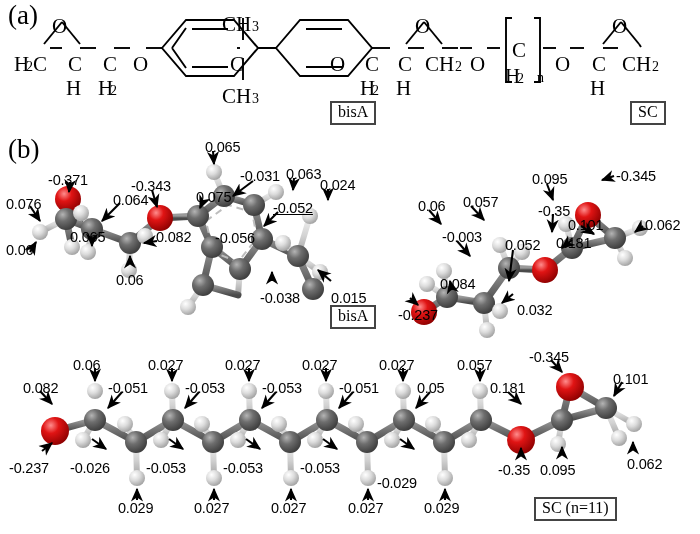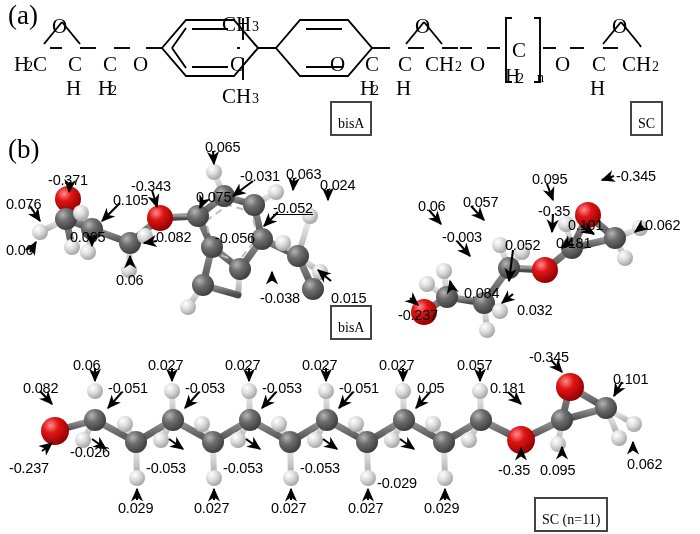--- a/index.html
+++ b/index.html
@@ -1,22 +1,22 @@
 <!DOCTYPE html>
 <html><head>
 <meta charset="utf-8">
 <style>
   html,body{margin:0;padding:0;background:#fff;}
   body{width:700px;height:534px;position:relative;overflow:hidden;
        font-family:"Liberation Serif", serif; color:#000;}
   .fig{position:absolute;left:0;top:0;width:700px;height:534px;}
   .panel-label{position:absolute;font-size:27px;font-family:"Liberation Serif",serif;}
   .boxlabel{position:absolute;border:2px solid #444;background:#fff;
-            font-size:14px;font-family:"Liberation Serif",serif;
-            padding:14px 6px 2px 6px;line-height:1.05;white-space:nowrap;}
+            font-size:16px;font-family:"Liberation Serif",serif;
+            padding:1px 6px 2px 6px;line-height:1.05;white-space:nowrap;}
   .chg{position:absolute;font-size:14.5px;font-family:"Liberation Sans",sans-serif;
        white-space:nowrap;letter-spacing:-0.2px;}
   svg{position:absolute;left:0;top:0;overflow:visible;}
   .skel{font-family:"Liberation Serif",serif;font-size:21px;}
 </style>
 </head>
 <body>
 
 <div class="fig">
 
@@ -408,41 +408,41 @@
 
   <div class="boxlabel" style="left:330px;top:101px">bisA</div>
   <div class="boxlabel" style="left:630px;top:101px">SC</div>
   <div class="boxlabel" style="left:330px;top:305px">bisA</div>
   <div class="boxlabel" style="left:534px;top:497px">SC (n=11)</div>
 
   <div id="chg-bisa">
       <div class="chg" style="left: 48px; top: 172px;">-0.371</div>
       <div class="chg" style="left: 6px; top: 196px;">0.076</div>
       <div class="chg" style="left: 6px; top: 242px;">0.06</div>
-      <div class="chg" style="left: 113px; top: 192px;">0.105</div>
+      <div class="chg" style="left: 113px; top: 192px;">0.064</div>
       <div class="chg" style="left: 70px; top: 229px;">0.065</div>
       <div class="chg" style="left: 131px; top: 178px;">-0.343</div>
       <div class="chg" style="left: 156px; top: 229px;">0.082</div>
       <div class="chg" style="left: 116px; top: 272px;">0.06</div>
       <div class="chg" style="left: 196px; top: 189px;">0.075</div>
       <div class="chg" style="left: 205px; top: 139px;">0.065</div>
       <div class="chg" style="left: 240px; top: 168px;">-0.031</div>
       <div class="chg" style="left: 286px; top: 166px;">0.063</div>
       <div class="chg" style="left: 215px; top: 230px;">-0.056</div>
       <div class="chg" style="left: 273px; top: 200px; text-decoration: underline;">-0.052</div>
       <div class="chg" style="left: 320px; top: 177px; text-align: center;">0.024</div>
       <div class="chg" style="left: 260px; top: 290px;">-0.038</div>
       <div class="chg" style="left: 331px; top: 290px;">0.015</div>
     </div>
   <div id="chg-n3">
       <div class="chg" style="left: 418px; top: 198px;">0.06</div>
       <div class="chg" style="left: 463px; top: 194px;">0.057</div>
       <div class="chg" style="left: 442px; top: 229px; text-align: right;">-0.003</div>
       <div class="chg" style="left: 505px; top: 237px;">0.052</div>
-      <div class="chg" style="left: 464px; top: 276px; margin-top: 9px;">0.084</div>
+      <div class="chg" style="left: 440px; top: 276px;">0.084</div>
       <div class="chg" style="left: 398px; top: 307px;">-0.237</div>
       <div class="chg" style="left: 517px; top: 290px; margin-top: 12px;">0.032</div>
       <div class="chg" style="left: 532px; top: 171px;">0.095</div>
       <div class="chg" style="left: 538px; top: 203px;">-0.35</div>
       <div class="chg" style="left: 616px; top: 168px;">-0.345</div>
       <div class="chg" style="left: 568px; top: 217px;">0.101</div>
       <div class="chg" style="left: 556px; top: 235px;">0.181</div>
       <div class="chg" style="left: 645px; top: 217px;">0.062</div>
     </div>
   <div id="chg-n11">
@@ -456,21 +456,21 @@
       <div class="chg" style="left: 108px; top: 380px;">-0.051</div>
       <div class="chg" style="left: 185px; top: 380px;">-0.053</div>
       <div class="chg" style="left: 262px; top: 380px;">-0.053</div>
       <div class="chg" style="left: 339px; top: 380px;">-0.051</div>
       <div class="chg" style="left: 417px; top: 380px; text-align: right;">0.05</div>
       <div class="chg" style="left: 490px; top: 380px;">0.181</div>
       <div class="chg" style="left: 529px; top: 349px;">-0.345</div>
       <div class="chg" style="left: 613px; top: 371px;">0.101</div>
       <div class="chg" style="left: 627px; top: 456px;">0.062</div>
       <div class="chg" style="left: 9px; top: 460px;">-0.237</div>
-      <div class="chg" style="left: 70px; top: 444px;">-0.026</div>
+      <div class="chg" style="left: 70px; top: 460px;">-0.026</div>
       <div class="chg" style="left: 146px; top: 460px;">-0.053</div>
       <div class="chg" style="left: 223px; top: 460px;">-0.053</div>
       <div class="chg" style="left: 300px; top: 460px;">-0.053</div>
       <div class="chg" style="left: 377px; top: 460px; margin-top: 15px;">-0.029</div>
       <div class="chg" style="left: 498px; top: 462px;">-0.35</div>
       <div class="chg" style="left: 540px; top: 462px;">0.095</div>
       <div class="chg" style="left: 118px; top: 500px;">0.029</div>
       <div class="chg" style="left: 194px; top: 500px;">0.027</div>
       <div class="chg" style="left: 271px; top: 500px;">0.027</div>
       <div class="chg" style="left: 348px; top: 500px;">0.027</div>

